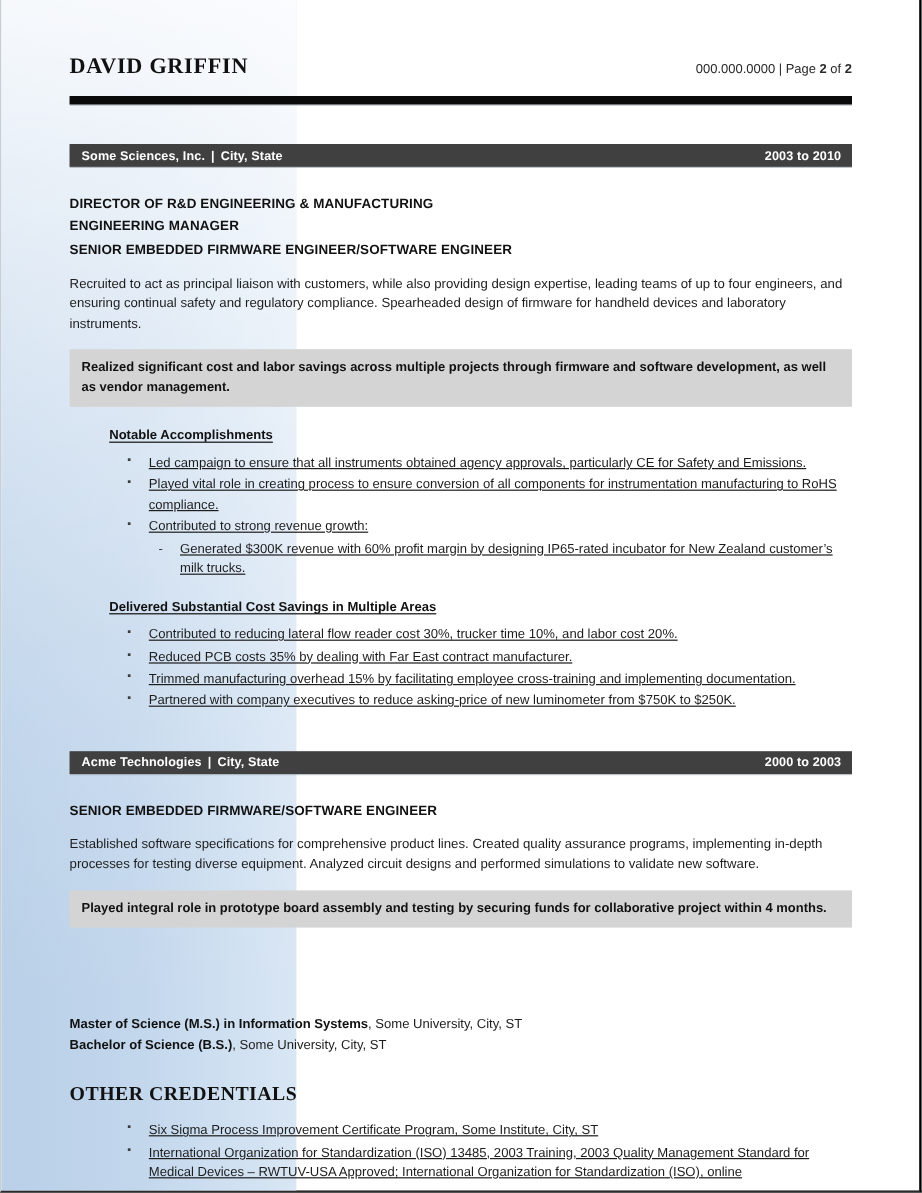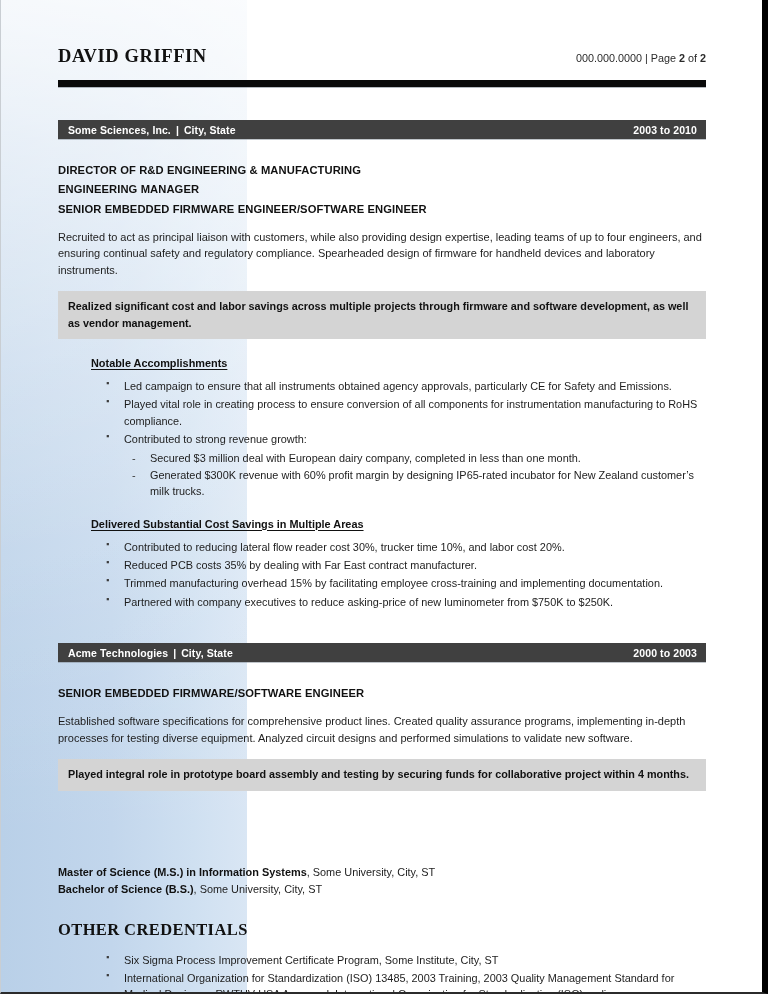--- a/index.html
+++ b/index.html
@@ -13,21 +13,21 @@
     font-family: "Liberation Sans", sans-serif;
     overflow: hidden;
   }
 
   
   .page {
     position: relative;
     width: 768px;
     height: 994px;
     box-sizing: border-box;
-    border-right: 6px solid #000000;
+    border-right: 2px solid #000000;
     border-bottom: 2px solid #2b2b2b;
     border-left: 1px solid #c9ced3;
     background: #ffffff;
     overflow: hidden;
   }
 
   
   .left-panel {
     position: absolute;
     left: 0;
@@ -154,20 +154,21 @@
     margin: 9px 0 0 0;
     padding: 0;
   }
   ul.bullets > li {
     position: relative;
     padding-left: 66px;
     font-size: 10.9px;
     line-height: 1.50;
     color: #1d1d1d;
     margin-bottom: 2px;
+    text-decoration: underline;
   }
   ul.bullets > li::before {
     content: "\25AA";
     position: absolute;
     left: 48px;
     top: -1px;
     font-size: 9px;
     color: #3a3a3a;
   }
   ul.sub {
@@ -244,21 +245,20 @@
 
       <div class="highlight">Realized significant cost and labor savings across multiple projects through firmware and software development, as well as vendor management.</div>
 
       <div class="subhead">Notable Accomplishments</div>
       <ul class="bullets">
         <li>Led campaign to ensure that all instruments obtained agency approvals, particularly CE for Safety and Emissions.</li>
         <li>Played vital role in creating process to ensure conversion of all components for instrumentation manufacturing to RoHS compliance.</li>
         <li>
           <span>Contributed to strong revenue growth:</span>
           <ul class="sub">
-            <li>Secured $3 million deal with European dairy company, completed in less than one month.</li>
             <li>Generated $300K revenue with 60% profit margin by designing IP65-rated incubator for New Zealand customer’s milk trucks.</li>
           </ul>
         </li>
       </ul>
 
       <div class="subhead">Delivered Substantial Cost Savings in Multiple Areas</div>
       <ul class="bullets">
         <li>Contributed to reducing lateral flow reader cost 30%, trucker time 10%, and labor cost 20%.</li>
         <li>Reduced PCB costs 35% by dealing with Far East contract manufacturer.</li>
         <li>Trimmed manufacturing overhead 15% by facilitating employee cross-training and implementing documentation.</li>

